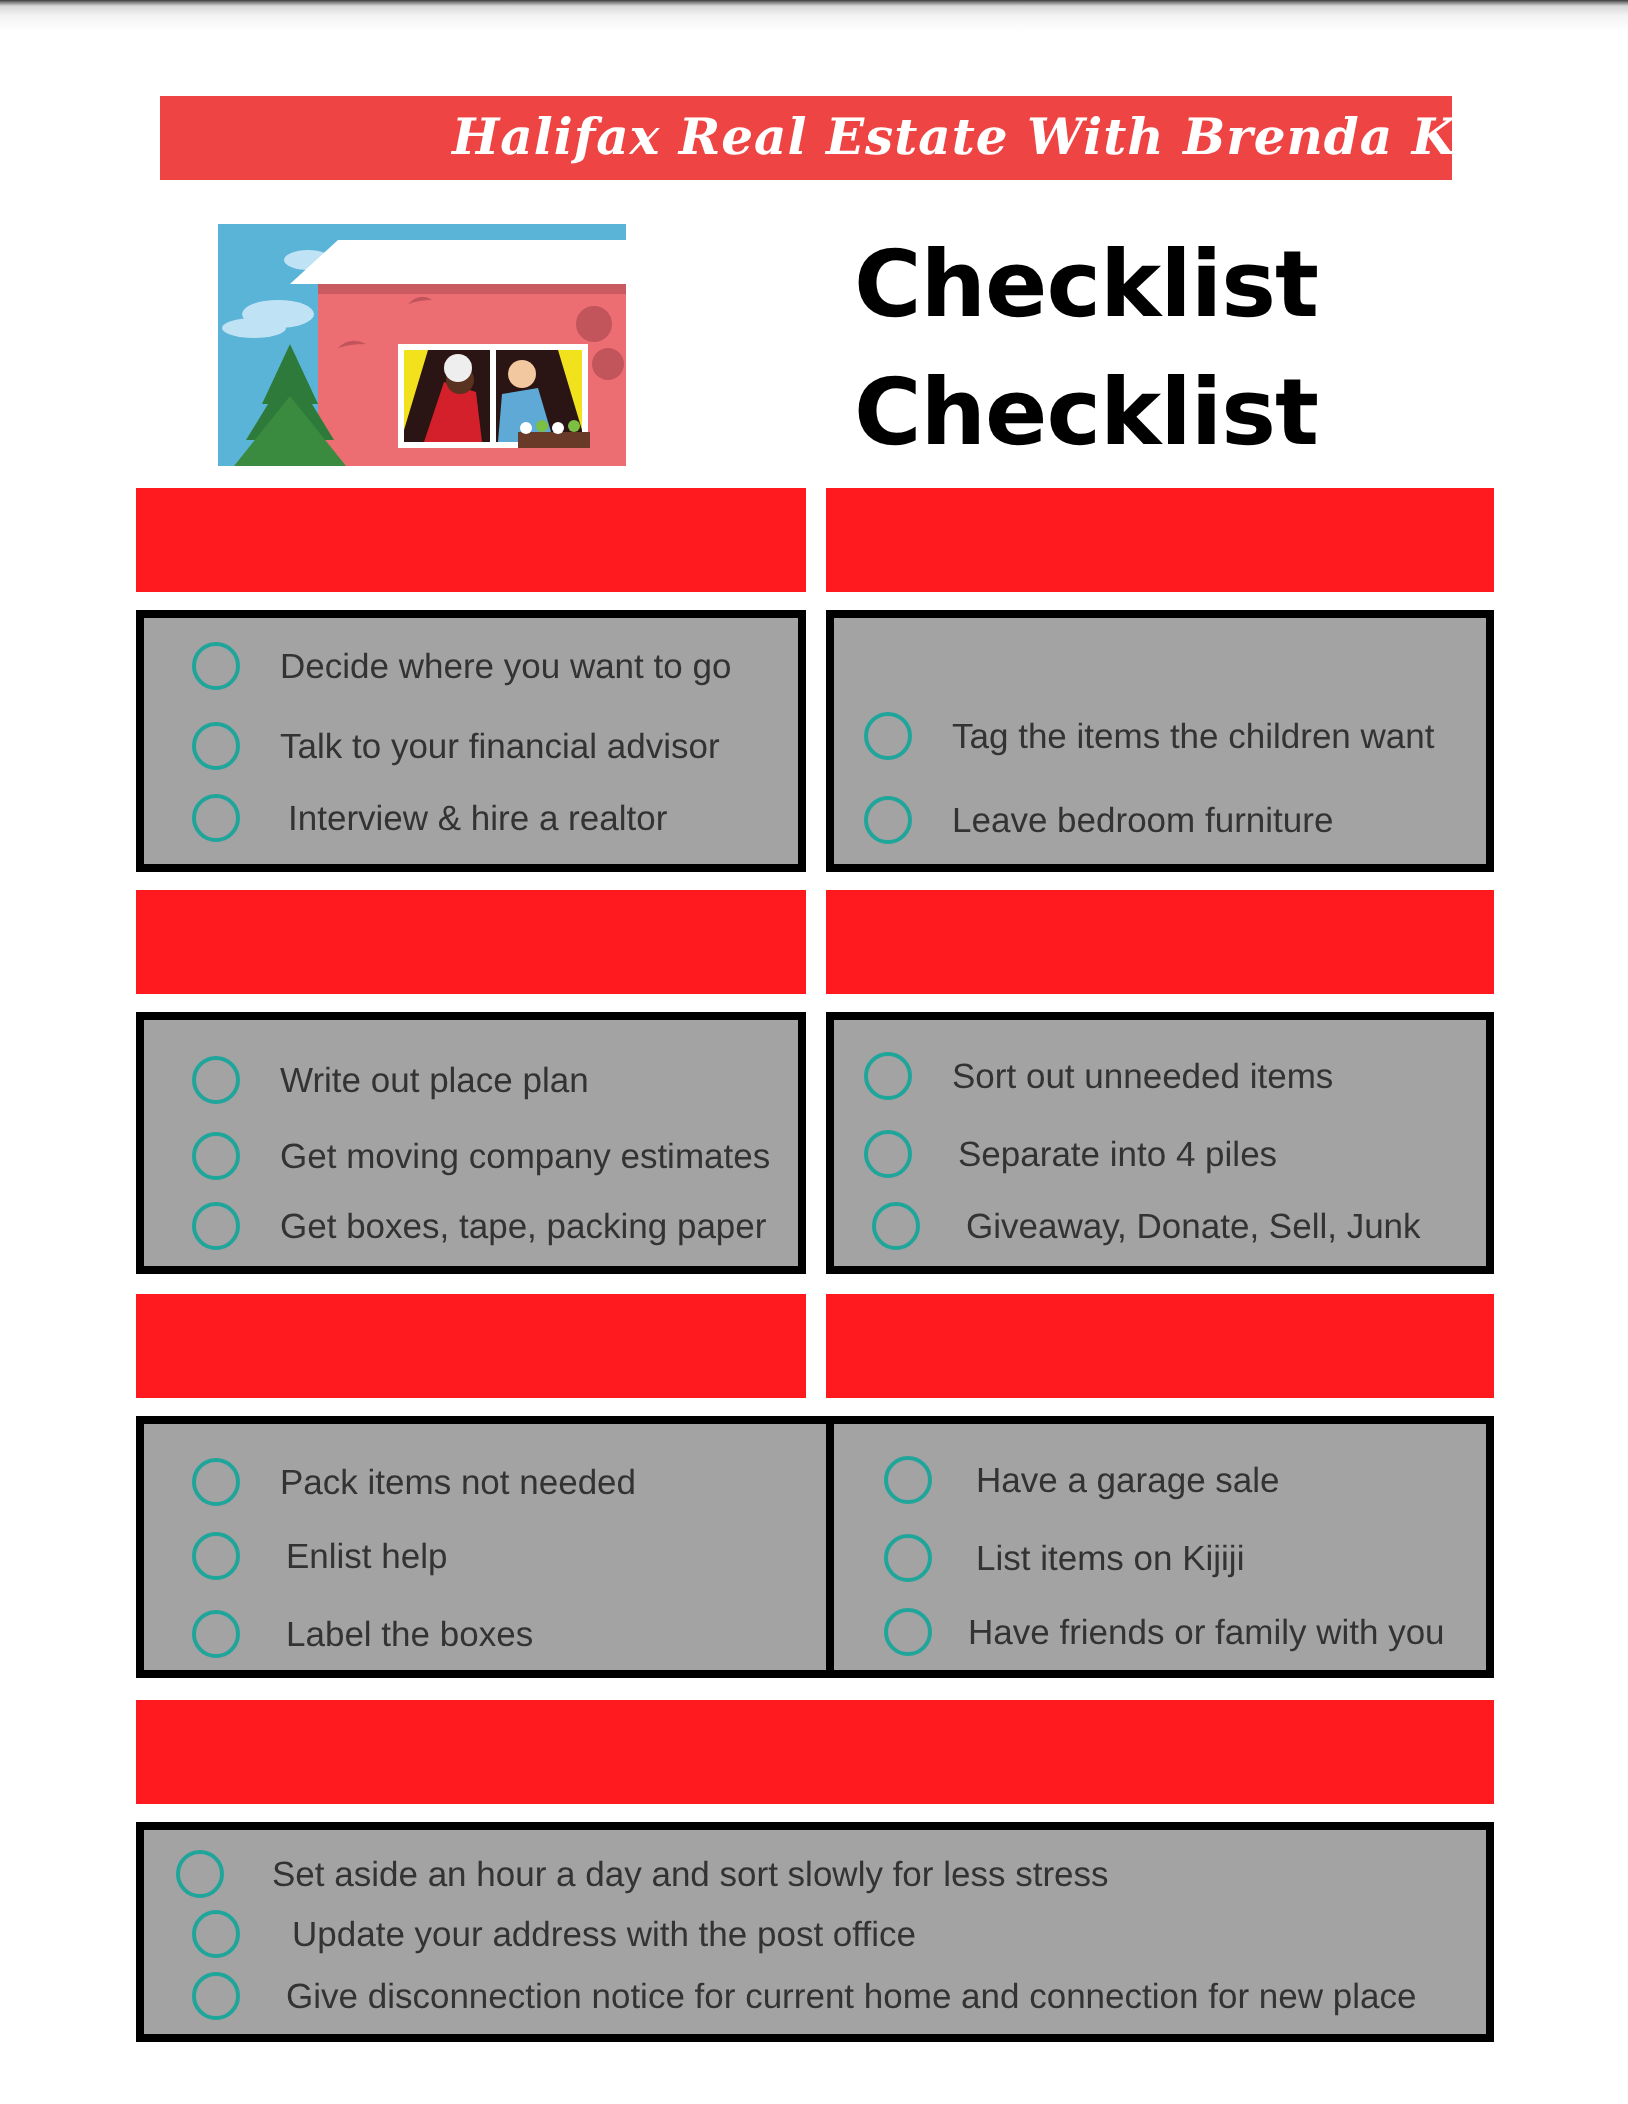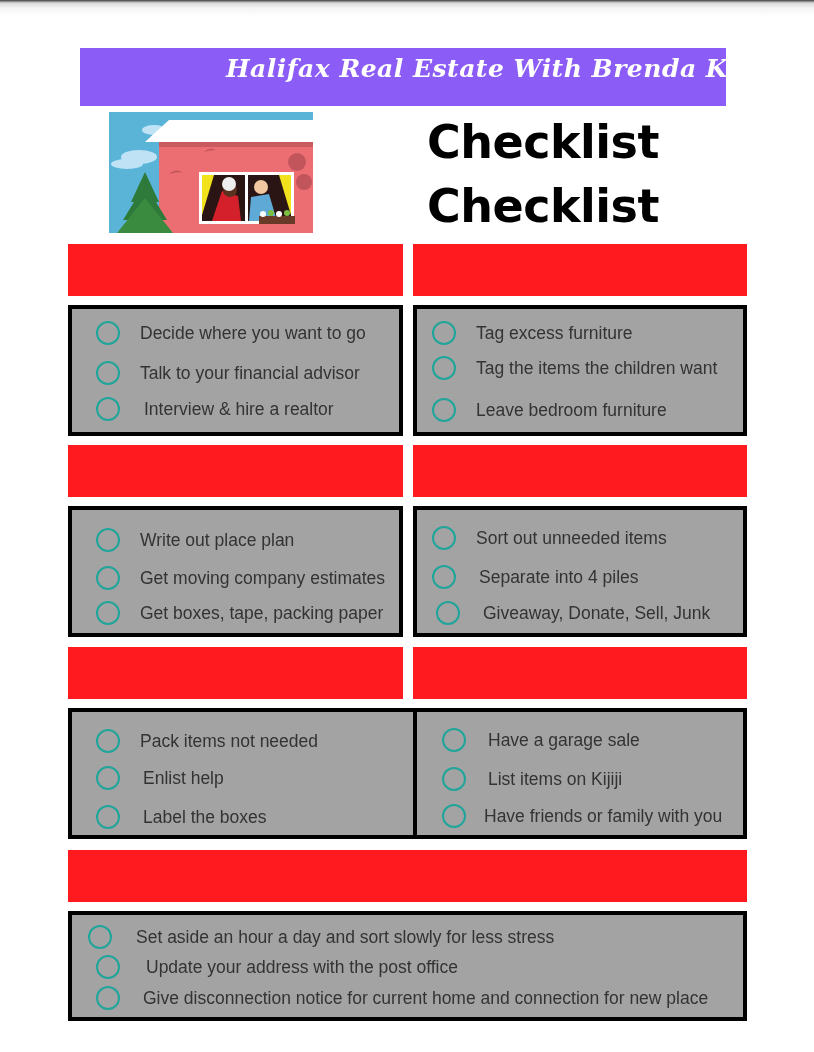--- a/index.html
+++ b/index.html
@@ -5,21 +5,21 @@
   html, body { margin: 0; padding: 0; }
   body {
     width: 814px; height: 1052px; background: #ffffff; position: relative; overflow: hidden;
     font-family: "DejaVu Sans", sans-serif;
   }
   .topshade {
     position: absolute; left: 0; top: 0; width: 814px; height: 16px;
     background: linear-gradient(#3a3a3a 0px, #777 1px, #d8d8d8 3px, #f4f4f4 8px, #ffffff 16px);
   }
   .banner {
-    position: absolute; left: 80px; top: 48px; width: 646px; height: 58px; background: #8b5cf6;
+    position: absolute; left: 80px; top: 48px; width: 646px; height: 42px; background: #ef4444;
   }
   .banner-text {
     position: absolute; left: 146px; top: 6px; color: #fff;
     font-family: "DejaVu Serif", serif; font-style: italic; font-weight: bold;
     font-size: 25px; letter-spacing: 0.5px; white-space: nowrap;
   }
   .hero {
     position: absolute; left: 109px; top: 112px; width: 204px; height: 121px; overflow: hidden;
   }
   .title {
@@ -99,24 +99,20 @@
     <span class="circle"></span>
     <span class="label">Talk to your financial advisor</span>
   </div>
   <div class="item" style="left:24px; top:86px;">
     <span class="circle"></span>
     <span class="label" style="margin-left:24px;">Interview &amp; hire a realtor</span>
   </div>
 </div>
 
 <div class="box" style="left:413px; top:305px; width:334px; height:131px;">
-  <div class="item" style="left:15px; top:10px;">
-    <span class="circle"></span>
-    <span class="label">Tag excess furniture</span>
-  </div>
   <div class="item" style="left:15px; top:45px;">
     <span class="circle"></span>
     <span class="label">Tag the items the children want</span>
   </div>
   <div class="item" style="left:15px; top:87px;">
     <span class="circle"></span>
     <span class="label">Leave bedroom furniture</span>
   </div>
 </div>
 

